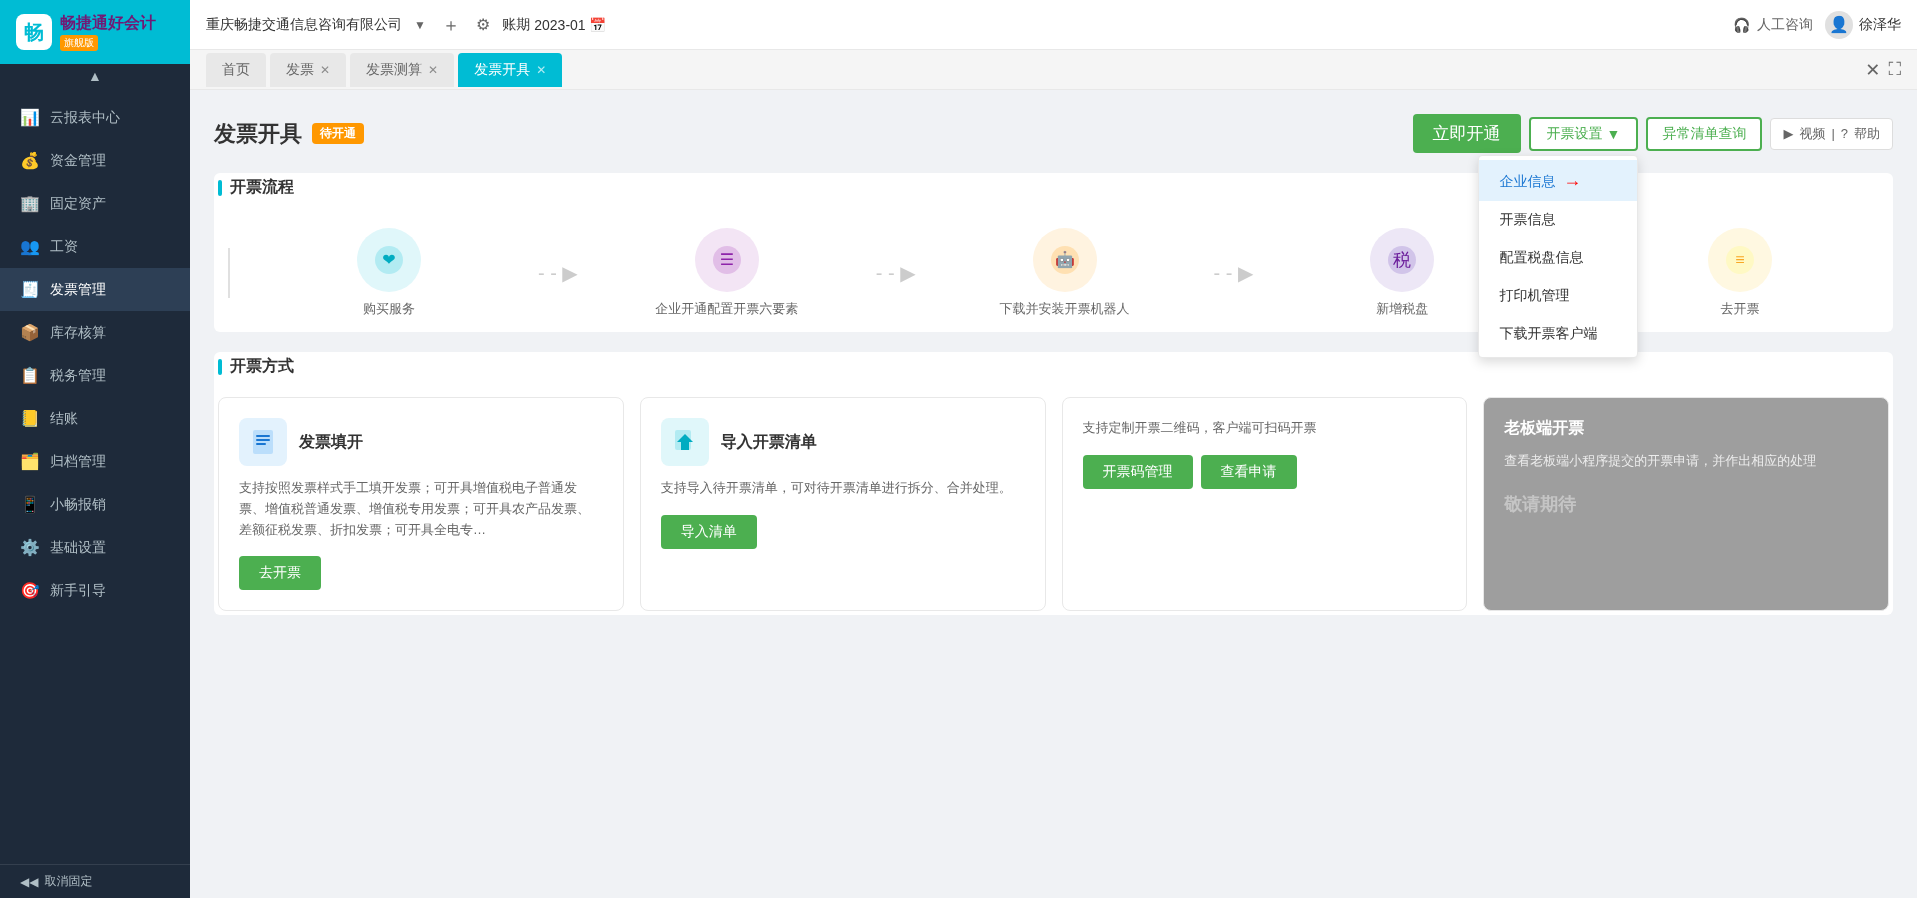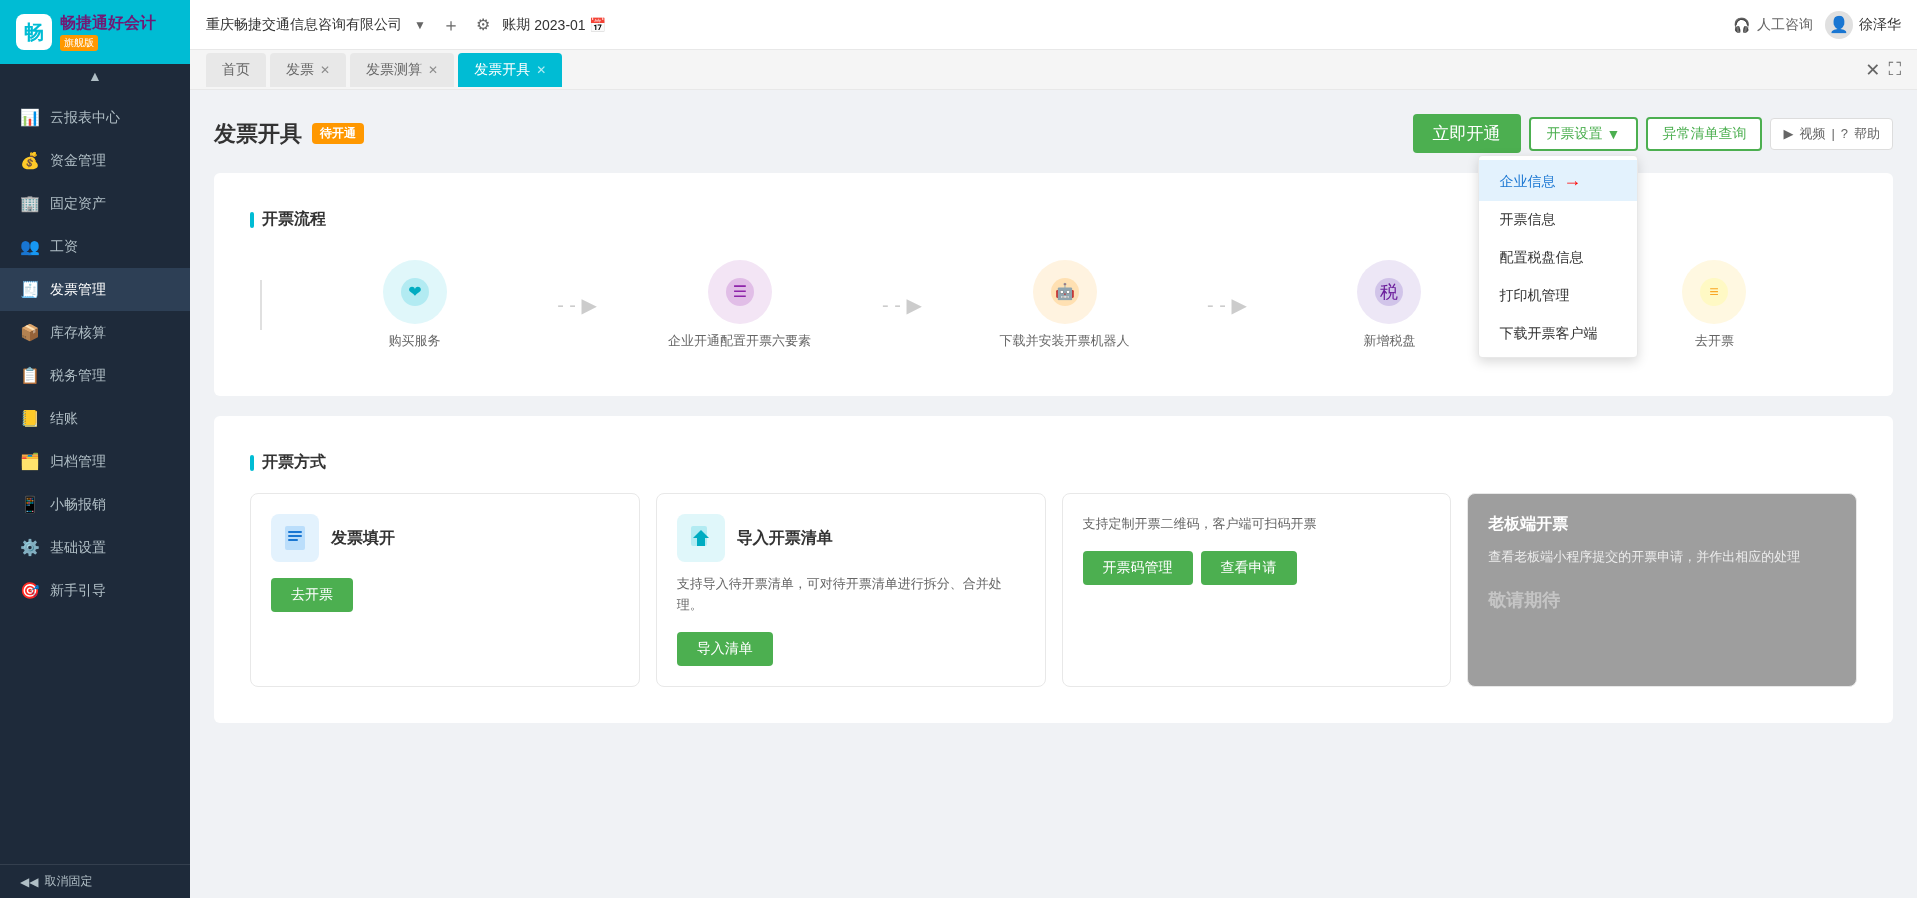--- a/index.html
+++ b/index.html
@@ -66,21 +66,21 @@
     .btn-video { background: white; color: #666; border: 1px solid #ddd; padding: 6px 12px; border-radius: 4px; cursor: pointer; font-size: 13px; display: flex; align-items: center; gap: 6px; }
 
     
     .dropdown-wrapper { position: relative; }
     .dropdown-menu { position: absolute; top: 100%; right: 0; background: white; border: 1px solid #e8e8e8; border-radius: 4px; box-shadow: 0 4px 12px rgba(0,0,0,0.15); z-index: 1000; min-width: 160px; padding: 4px 0; margin-top: 4px; }
     .dropdown-item { padding: 10px 20px; color: #333; cursor: pointer; font-size: 14px; }
     .dropdown-item.highlighted { background: #e3f2fd; color: #1976d2; }
     .red-arrow { color: red; font-size: 18px; margin-left: 4px; }
 
     
-    .section { background: white; border-radius: 6px; padding: 36px; margin-bottom: 20px; }
+    .section { background: white; border-radius: 6px; padding: 4px; margin-bottom: 20px; }
     .section-title { font-size: 16px; font-weight: bold; color: #333; margin-bottom: 20px; display: flex; align-items: center; gap: 8px; }
     .section-title::before { content: ''; display: inline-block; width: 4px; height: 16px; background: #00bcd4; border-radius: 2px; }
 
     
     .flow-steps { display: flex; align-items: center; gap: 0; padding: 10px 0; }
     .flow-step { display: flex; flex-direction: column; align-items: center; gap: 8px; flex: 1; }
     .flow-step-icon { width: 64px; height: 64px; border-radius: 50%; display: flex; align-items: center; justify-content: center; font-size: 28px; }
     .step-icon-teal { background: #e0f7fa; color: #00bcd4; }
     .step-icon-purple { background: #f3e5f5; color: #9c27b0; }
     .step-icon-orange { background: #fff3e0; color: #ff9800; }
@@ -341,20 +341,21 @@
               <div class="payment-icon payment-icon-blue">
                 <svg width="28" height="28" viewBox="0 0 28 28">
                     <rect x="4" y="2" width="20" height="24" rx="2" fill="#bbdefb"></rect>
                     <rect x="7" y="7" width="14" height="2" rx="1" fill="#1976d2"></rect>
                     <rect x="7" y="11" width="14" height="2" rx="1" fill="#1976d2"></rect>
                     <rect x="7" y="15" width="10" height="2" rx="1" fill="#1976d2"></rect>
                   </svg>
               </div>
               <span class="payment-title">发票填开</span>
             </div>
+            <div class="payment-desc">支持按照发票样式手工填开发票；可开具增值税电子普通发票、增值税普通发票、增值税专用发票；可开具农产品发票、差额征税发票、折扣发票；可开具全电专…</div>
             <div class="payment-card-footer">
               <button class="btn-green">去开票</button>
             </div>
           </div>
 
           <div class="payment-card">
             <div class="payment-card-header">
               <div class="payment-icon payment-icon-teal">
                 <svg width="28" height="28" viewBox="0 0 28 28">
                     <rect x="4" y="2" width="16" height="20" rx="2" fill="#b2ebf2"></rect>

